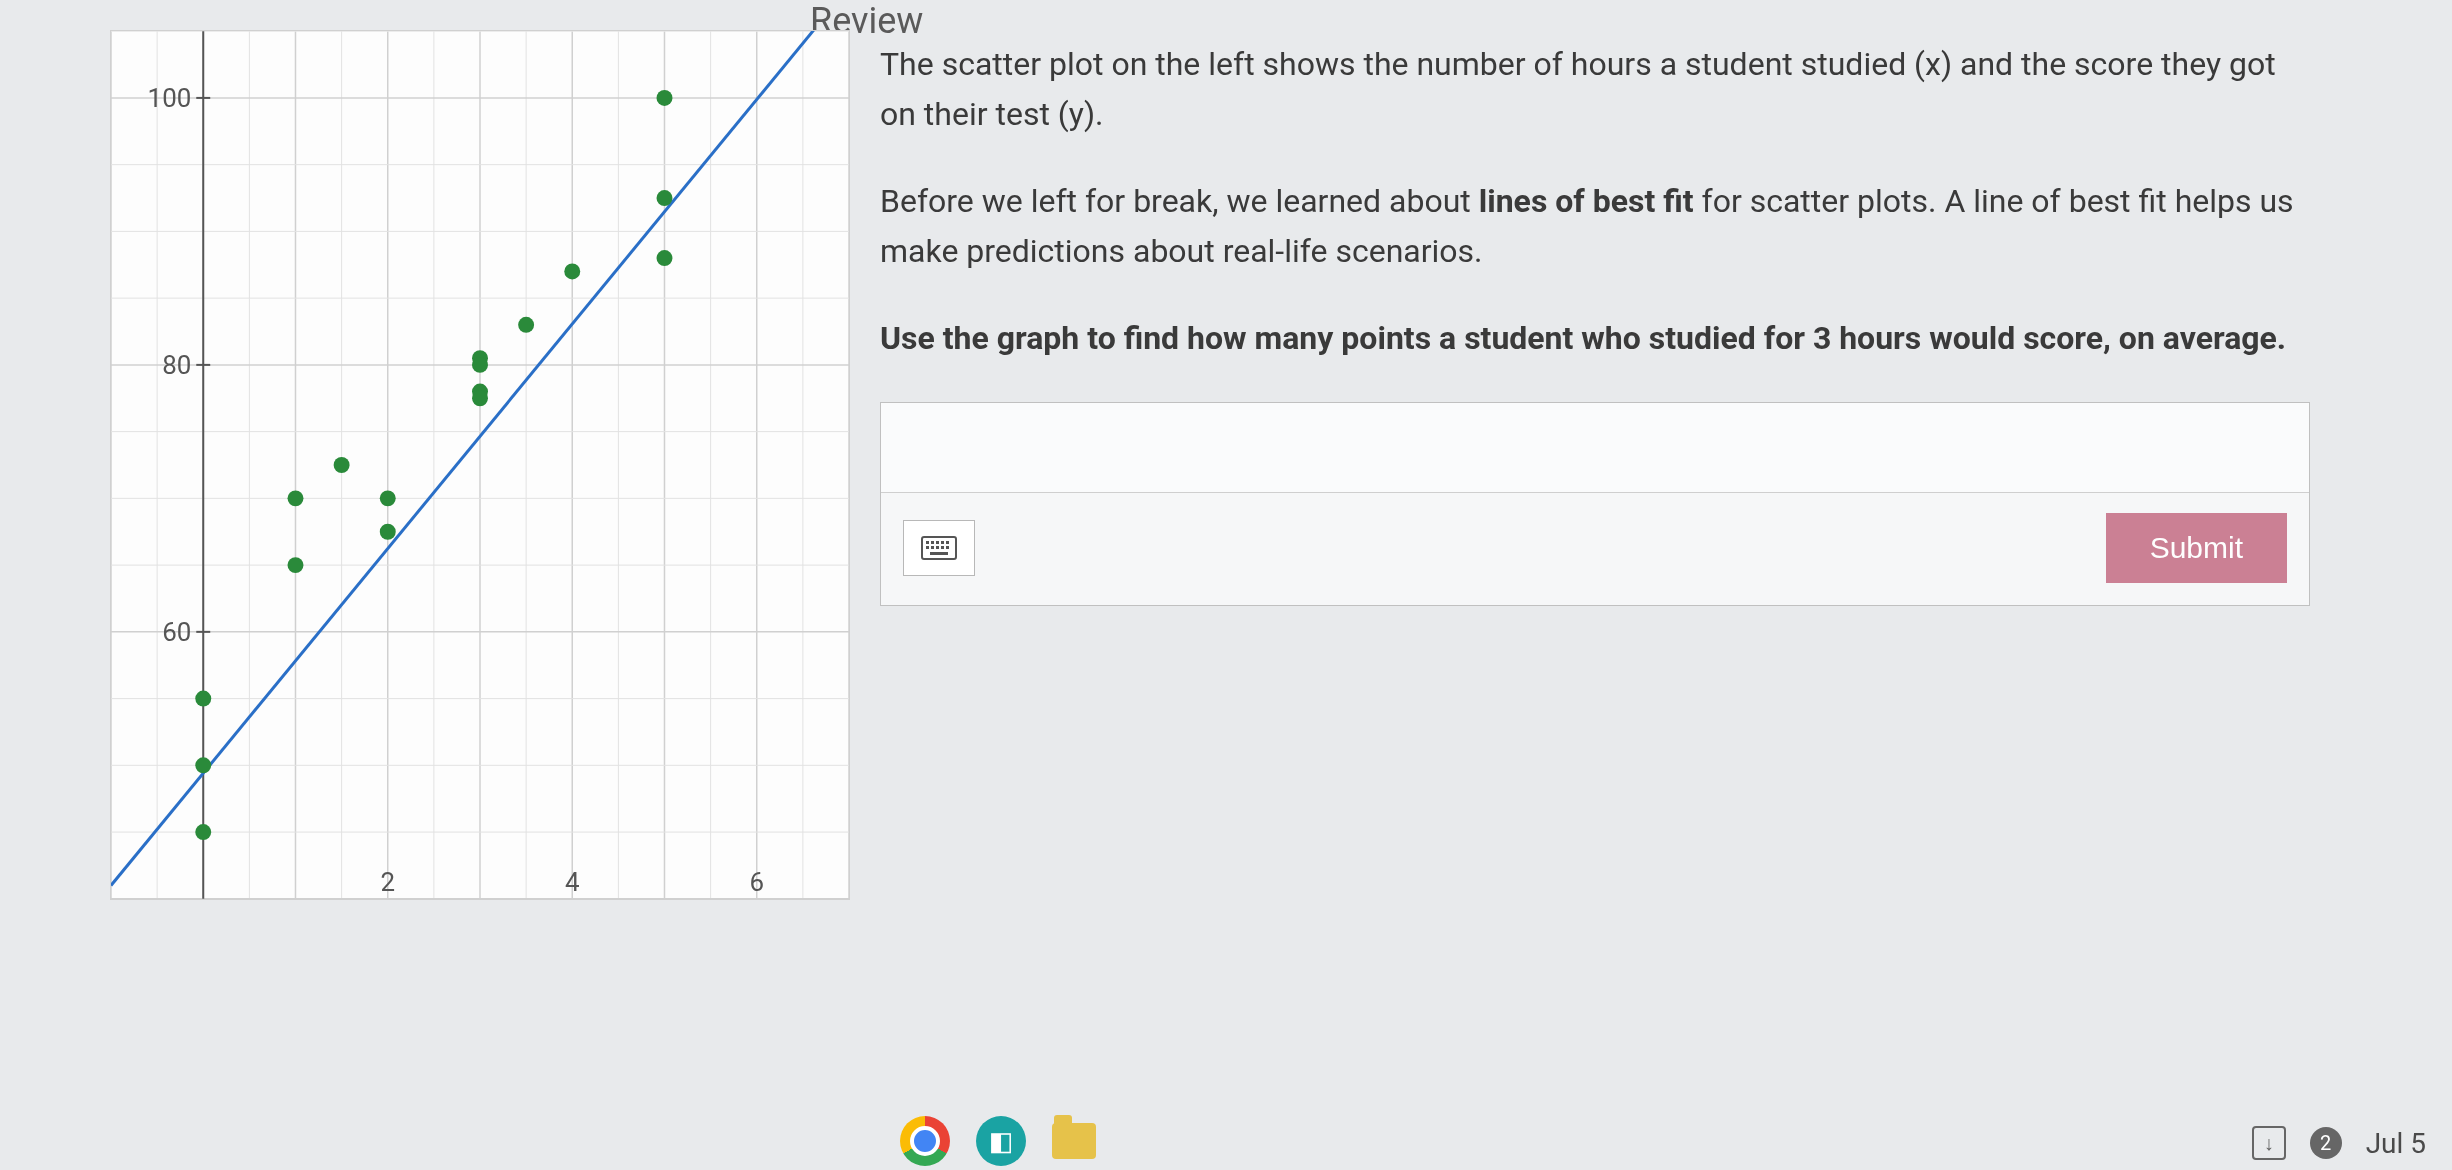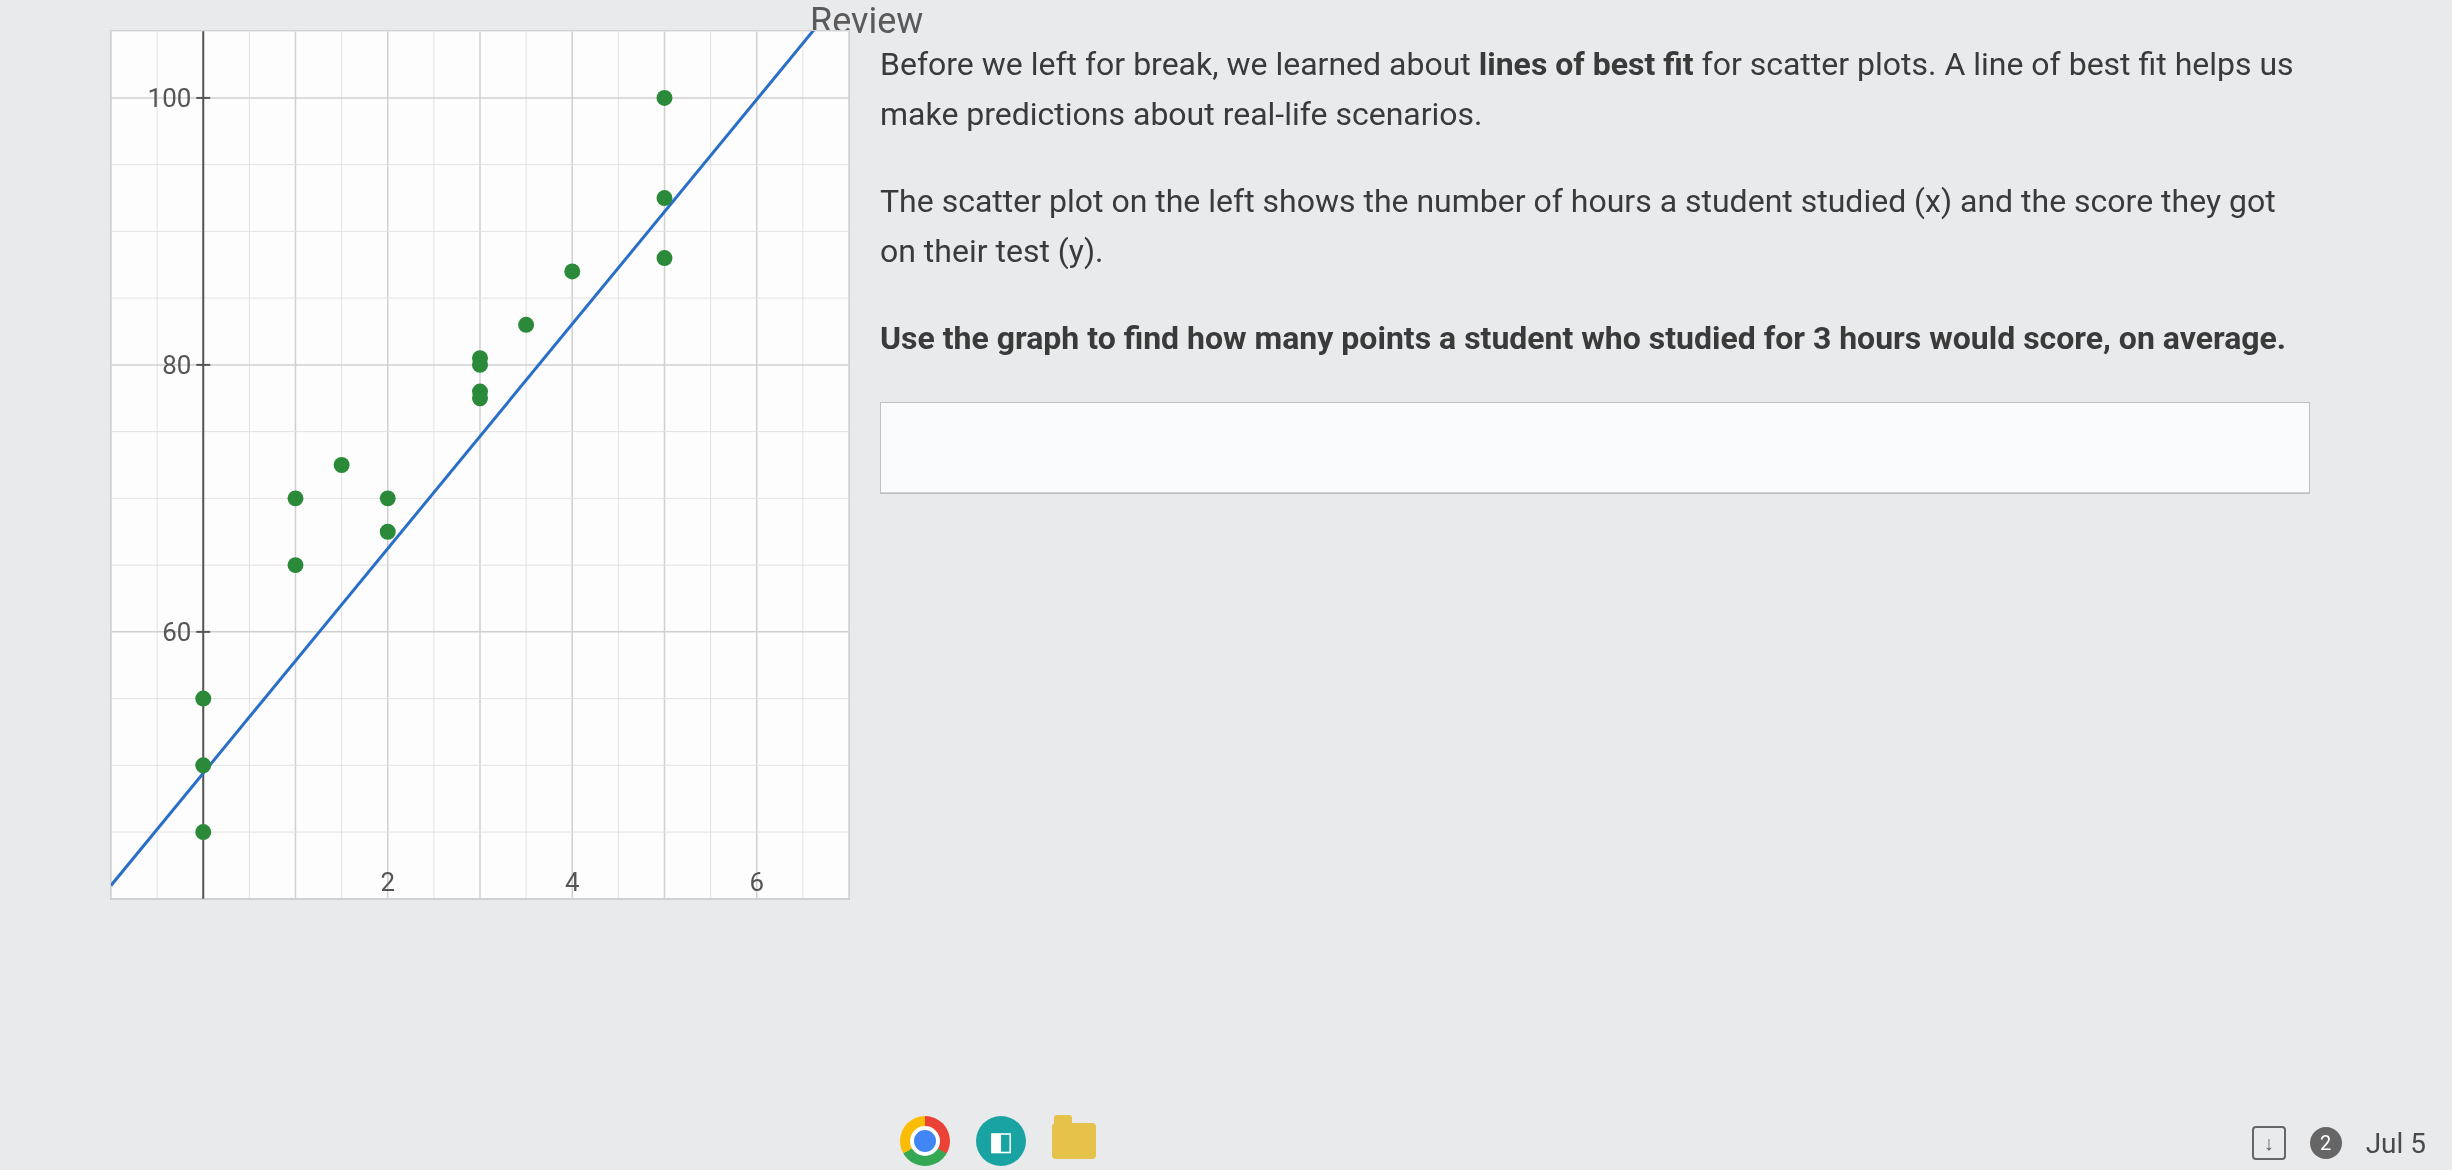--- a/index.html
+++ b/index.html
@@ -235,28 +235,47 @@
         <circle cx="416.25" cy="294.46153846153845" r="8" class="data-point"></circle>
         <circle cx="462.5" cy="240.9230769230769" r="8" class="data-point"></circle>
         <circle cx="555" cy="227.53846153846155" r="8" class="data-point"></circle>
         <circle cx="555" cy="167.30769230769226" r="8" class="data-point"></circle>
         <circle cx="555" cy="66.9230769230769" r="8" class="data-point"></circle>
       </g>
   </svg>
 </div>
 
 <div class="text-panel">
+  <p>The scatter plot on the left shows the number of hours a student studied (x) and the score they got on their test (y).</p>
   <p>
     <span>Before we left for break, we learned about </span><span class="bold">lines of best fit</span><span> for scatter plots. A line of best fit helps us make predictions about real-life scenarios.</span>
   </p>
-  <p>The scatter plot on the left shows the number of hours a student studied (x) and the score they got on their test (y).</p>
   <p class="bold">Use the graph to find how many points a student who studied for 3 hours would score, on average.</p>
 
   <div class="answer-box">
     <input class="answer-input" type="text" value="" style="">
+    <div class="answer-bar">
+      <div class="kbd-btn">
+        <svg viewBox="0 0 36 24">
+          <rect x="1" y="1" width="34" height="22" rx="2" fill="none" stroke="#555" stroke-width="2"></rect>
+          <rect x="5" y="5" width="3" height="3" fill="#555"></rect>
+            <rect x="10" y="5" width="3" height="3" fill="#555"></rect>
+            <rect x="15" y="5" width="3" height="3" fill="#555"></rect>
+            <rect x="20" y="5" width="3" height="3" fill="#555"></rect>
+            <rect x="25" y="5" width="3" height="3" fill="#555"></rect>
+          <rect x="5" y="10" width="3" height="3" fill="#555"></rect>
+            <rect x="10" y="10" width="3" height="3" fill="#555"></rect>
+            <rect x="15" y="10" width="3" height="3" fill="#555"></rect>
+            <rect x="20" y="10" width="3" height="3" fill="#555"></rect>
+            <rect x="25" y="10" width="3" height="3" fill="#555"></rect>
+          <rect x="9" y="16" width="18" height="3" fill="#555"></rect>
+        </svg>
+      </div>
+      <button class="submit-btn">Submit</button>
+    </div>
   </div>
 </div>
 
 <div class="app-icons">
   <div class="app-icon chrome"></div>
   <div class="app-icon teal-icon">◧</div>
   <div class="folder-icon"></div>
 </div>
 
 <div class="taskbar">

